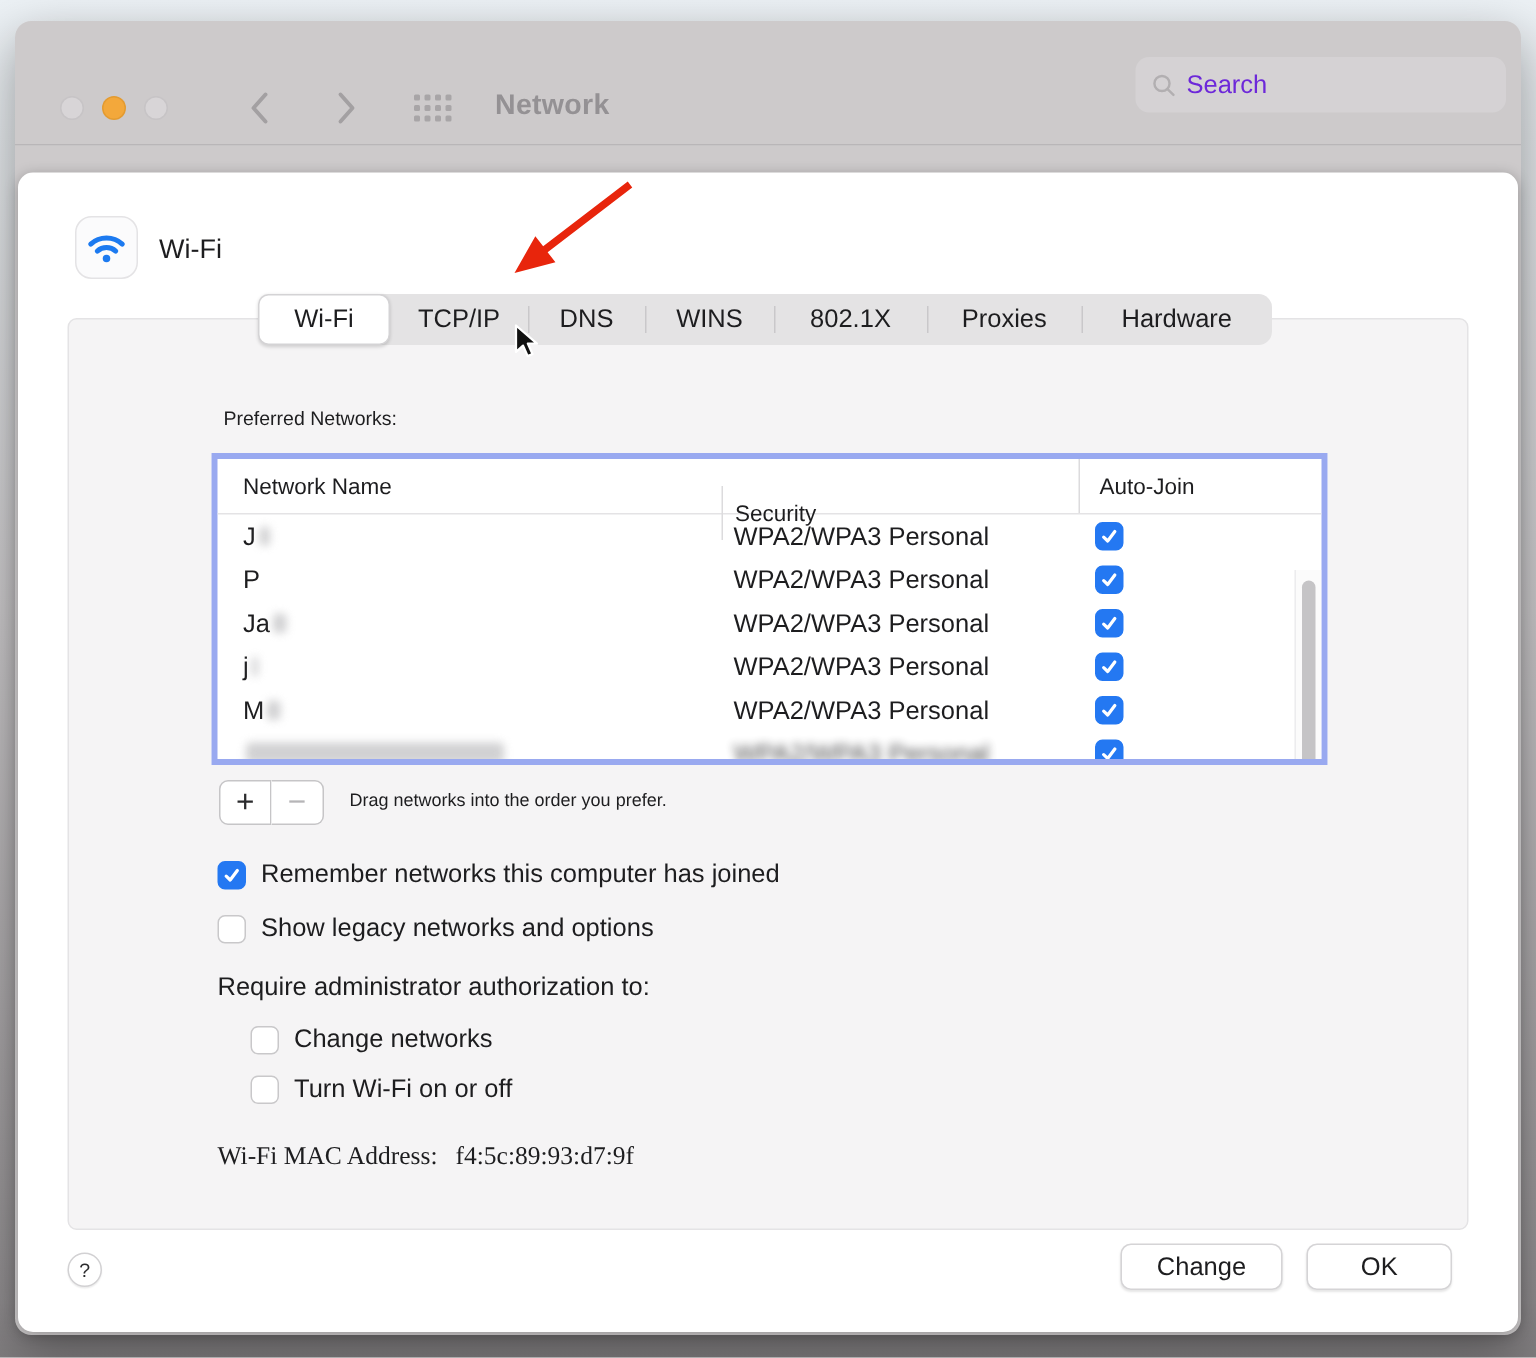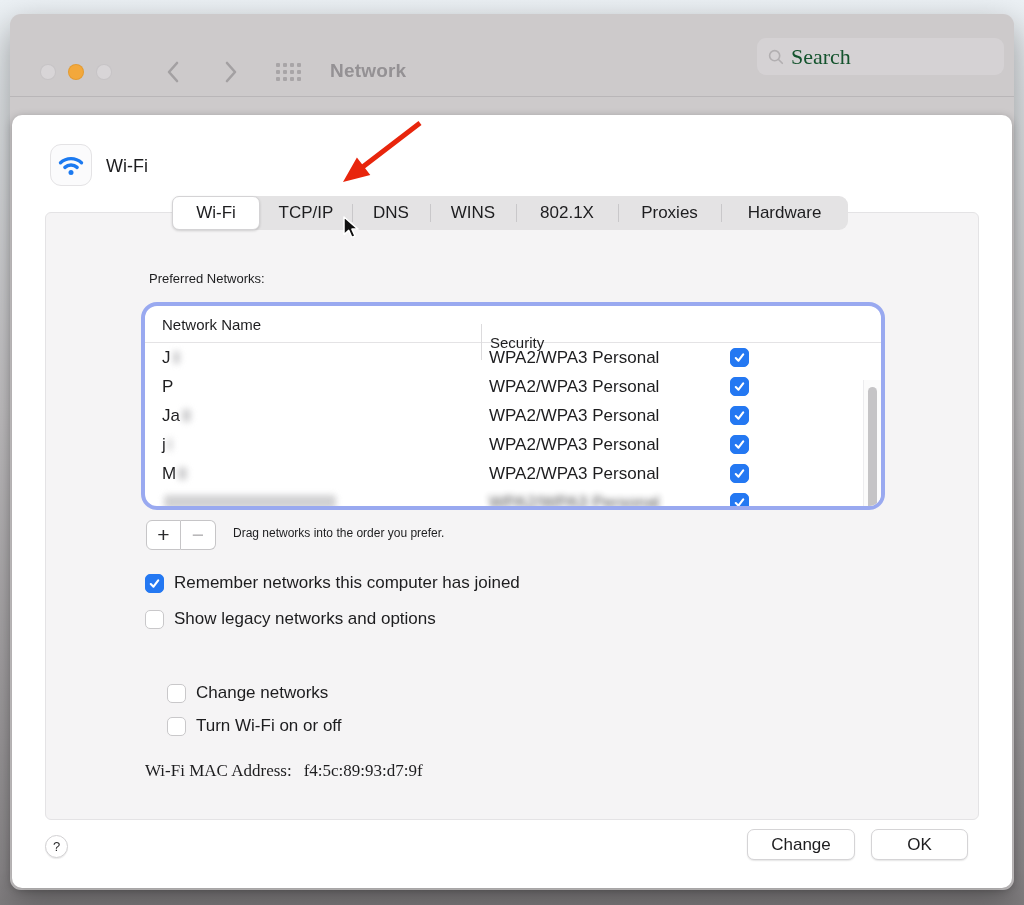--- a/index.html
+++ b/index.html
@@ -19,39 +19,39 @@
   .toolbar { position:relative; height:83px; border-bottom:1px solid #b9b6b8; border-radius:11px 11px 0 0; }
   .lights { position:absolute; left:30px; top:50px; display:flex; gap:12px; }
   .light { width:16px; height:16px; border-radius:50%; background:#d8d5d7; border:0.5px solid rgba(0,0,0,.08); }
   .light.minimize { background:#f3a83b; border-color:rgba(160,100,0,.18); }
   .navbtn { position:absolute; top:44px; width:26px; height:28px; display:flex; align-items:center; justify-content:center; }
   .navbtn.back { left:150px; } .navbtn.fwd { left:208px; }
   .gridicon { position:absolute; left:266px; top:49px; display:grid; grid-template-columns:repeat(4,4px); grid-template-rows:repeat(3,4px); gap:3px; }
   .gridicon span { background:#a8a5a7; border-radius:1px; }
   .wtitle { position:absolute; left:320px; top:46px; font-size:19px; font-weight:700; color:#949194; letter-spacing:.2px; }
   .search { position:absolute; left:747px; top:24px; width:247px; height:37px; background:#d5d2d4; border-radius:9px; display:flex; align-items:center; padding:0 10px; gap:6px; }
-  .search .ph { color:#14532d; font-size:22px;font-family:Liberation Serif, serif; }
+  .search .ph { color:#6d28d9; font-size:17px; }
   
   .sheet {
     position:absolute; left:2px; top:101px; width:1000px; height:773px;
     background:#fff; border-radius:10px; box-shadow:0 2px 9px rgba(0,0,0,.28);
   }
   .wifi-hdr-icon { position:absolute; left:38px; top:29px; width:42px; height:42px; border-radius:11px;
     background:#fbfbfc; border:1px solid #e4e3e5; display:flex; align-items:center; justify-content:center; }
   .wifi-hdr-label { position:absolute; left:94px; top:41px; font-size:18px; }
   
   .tabbar { position:absolute; left:160px; top:81px; width:676px; height:34px; background:#e4e3e4; border-radius:9px; display:flex; z-index:3; }
   .seg { position:relative; display:flex; align-items:center; justify-content:center; font-size:17px; color:#1d1d1f; }
   .seg.divided::before { content:""; position:absolute; left:-0.5px; top:8px; bottom:8px; width:1px; background:#c9c8ca; }
   .seg.selected { background:#fff; border:1px solid #d4d3d5; border-radius:7px; box-shadow:0 1px 2.5px rgba(0,0,0,.16); }
   
   .panel { position:absolute; left:33px; top:97px; width:934px; height:608px; background:#f5f4f5; border:1px solid #e4e3e5; border-radius:6px; z-index:1; }
   .pn-label { position:absolute; left:103px; top:58px; font-size:13px; }
   
-  .nettable { position:absolute; left:95px; top:89px; width:744px; height:208px; border:4px solid #99a9f0; border-radius:16px; background:#fff; overflow:hidden; }
+  .nettable { position:absolute; left:95px; top:89px; width:744px; height:208px; border:4px solid #99a9f0; border-radius:0; background:#fff; overflow:hidden; }
   .thead { display:flex; height:37px; border-bottom:1px solid #e4e3e5; align-items:center; font-size:15px; color:#1d1d1f; }
   .th-name { width:336px; padding-left:17px; }
   .th-sec  { width:238px; padding-left:8px; border-left:1px solid #dcdbdd; height:100%; display:flex; align-items:center;margin-top:36px; }
   .th-join { width:146px; padding-left:13px; border-left:1px solid #dcdbdd; height:100%; display:flex; align-items:center; }
   .tbody { position:relative; height:163px; overflow:hidden; }
   .trow { display:flex; align-items:center; height:29px; font-size:17px; }
   .td-name { width:336px; padding-left:17px; white-space:nowrap; }
   .td-sec  { width:238px; padding-left:8px; white-space:nowrap; }
   .td-join { width:146px; padding-left:11px; }
   .blob { display:inline-block; height:13px; background:#c2c2c4; border-radius:3px; filter:blur(3px); opacity:.75; vertical-align:-1px; margin-left:2px; }
@@ -146,20 +146,21 @@
       <div class="seg divided" style="width:127px">Hardware</div>
     </div>
 
     <div class="panel">
       <div class="pn-label">Preferred Networks:</div>
 
       <div class="nettable">
         <div class="thead">
           <div class="th-name">Network Name</div>
           <div class="th-sec">Security</div>
+          <div class="th-join">Auto-Join</div>
         </div>
         <div class="tbody">
           <div class="trow">
             <div class="td-name"><span>J</span><span class="blob" style="width:7px"></span></div>
             <div class="td-sec">WPA2/WPA3 Personal</div>
             <div class="td-join">
                 <span class="cb checked">
                   <svg width="13" height="13" viewBox="0 0 14 14">
                     <path d="M3 7.6 L5.9 10.4 L11 3.6" fill="none" stroke="#fff" stroke-width="2.3" stroke-linecap="round" stroke-linejoin="round"></path>
                   </svg>
@@ -239,20 +240,21 @@
       </div>
       <div class="optrow" style="left:99px; top:360px;">
         <span class="cb checked">
             <svg width="13" height="13" viewBox="0 0 14 14">
               <path d="M3 7.6 L5.9 10.4 L11 3.6" fill="none" stroke="#fff" stroke-width="2.3" stroke-linecap="round" stroke-linejoin="round"></path>
             </svg>
           </span>
         <span>Remember networks this computer has joined</span>
       </div>
 
+      <div class="req-label">Require administrator authorization to:</div>
 
       <div class="optrow" style="left:121px; top:470px;">
         <span class="cb"></span>
         <span>Change networks</span>
       </div>
       <div class="optrow" style="left:121px; top:503px;">
         <span class="cb"></span>
         <span>Turn Wi-Fi on or off</span>
       </div>
 

